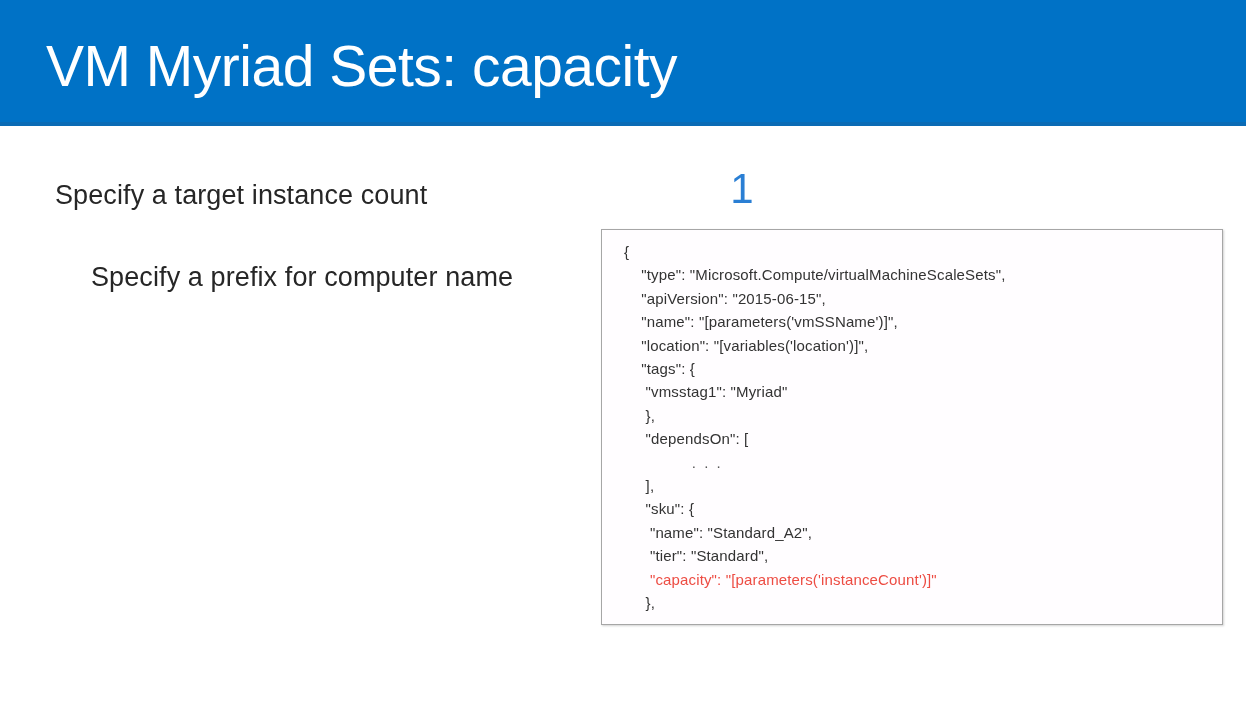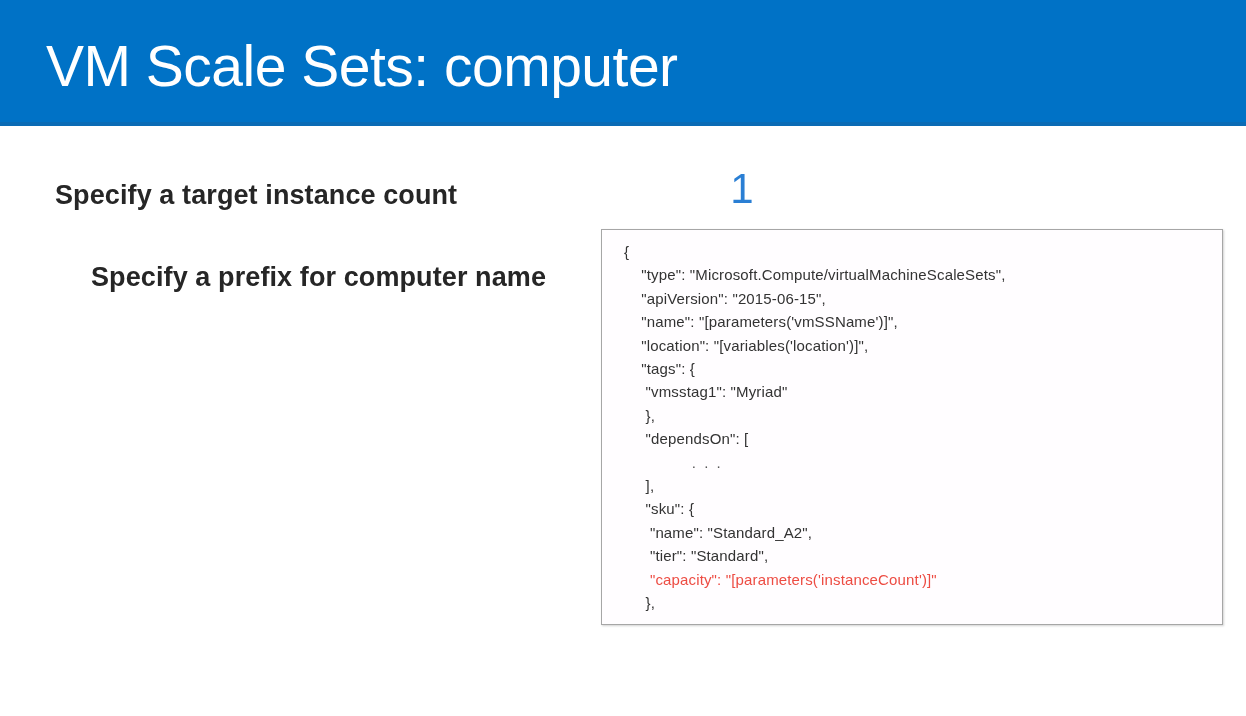--- a/index.html
+++ b/index.html
@@ -43,21 +43,21 @@
     letter-spacing: -0.5px;
     white-space: nowrap;
     line-height: 1.15;
   }
 
   
   .bullet-line {
     position: absolute;
     left: 55px;
     font-size: 27px;
-    font-weight: 700;
+    font-weight: 400;
     color: #262626;
     white-space: nowrap;
     letter-spacing: 0.1px;
   }
   #bullet-1 { top: 180px; }
   #bullet-2 { top: 262px; margin-left: 36px; }
 
   
   #step-number {
     position: absolute;
@@ -98,21 +98,21 @@
     white-space: pre;
     letter-spacing: 0.15px;
   }
   .code-line.accent { color: #ED4C43; }
   .code-line.ellipsis { color: #555555; letter-spacing: 2px; }
 </style>
 </head>
 <body>
 
 <div id="header-banner">
-  <div id="slide-title">VM Scale Sets: computer</div>
+  <div id="slide-title">VM Myriad Sets: capacity</div>
 </div>
 <div id="header-underline"></div>
 
 <div class="bullet-line" id="bullet-1">Specify a target instance count</div>
 <div class="bullet-line" id="bullet-2">Specify a prefix for computer name</div>
 
 <div id="step-number">1</div>
 
 <div id="code-box">
   <div id="code-listing">

